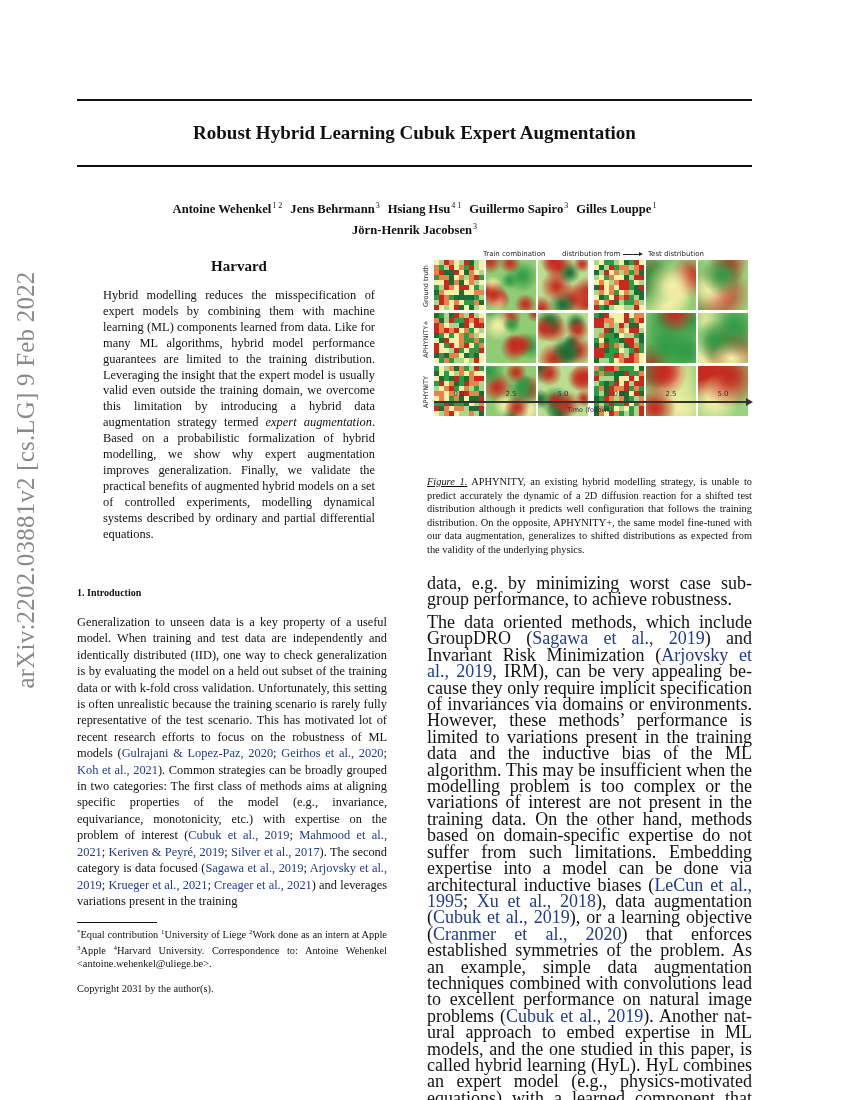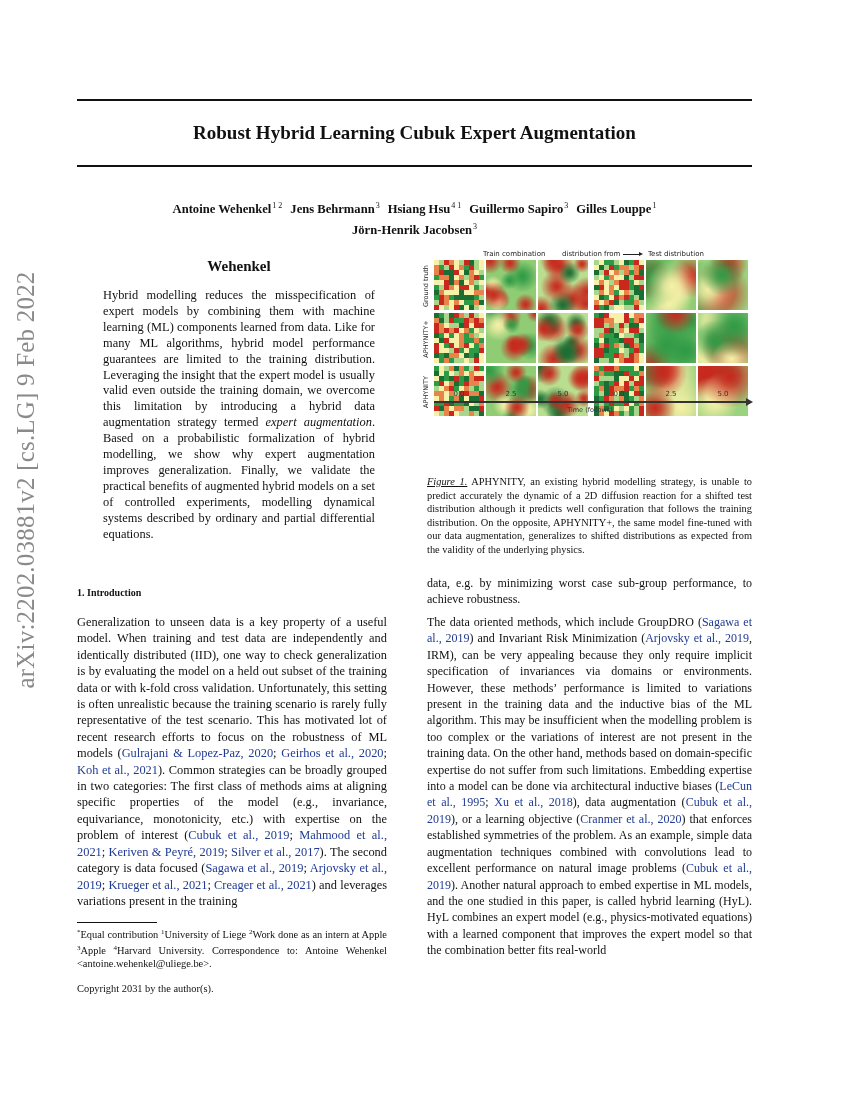--- a/index.html
+++ b/index.html
@@ -17,21 +17,21 @@
   .arxiv { position: absolute; left: 6px; top: 290px; width: 40px; height: 380px; }
   .arxiv span { position: absolute; left: 50%; top: 50%; white-space: nowrap;
                 transform: translate(-50%,-50%) rotate(-90deg); font-size: 25px; color: #8a8a8a;
                 letter-spacing: 0.2px; }
   .abstract-title { position: absolute; top: 258px; left: 103px; width: 272px; text-align: center;
                     font-weight: bold; font-size: 15px; }
   .abstract { position: absolute; top: 288px; left: 103px; width: 272px; font-size: 12.4px;
               line-height: 15.9px; text-align: justify; hyphens: manual; }
   .col-left { position: absolute; left: 77px; width: 310px; font-size: 12.4px; line-height: 16.4px;
               text-align: justify; }
-  .col-right { position: absolute; left: 427px; width: 325px; font-size: 12px; line-height: 16.4px;
+  .col-right { position: absolute; left: 427px; width: 325px; font-size: 18px; line-height: 16.4px;
                text-align: justify; }
   .sec-title { position: absolute; top: 587px; left: 77px; font-weight: bold; font-size: 10px; }
   .cite { color: #1f3a93; }
   .footnote-rule { position: absolute; top: 922px; left: 77px; width: 80px; height: 1px; background: #111; }
   .footnote { position: absolute; top: 926px; left: 77px; width: 310px; font-size: 10.4px; line-height: 13.5px;
               text-align: justify; }
   .footnote sup { font-size: 7px; vertical-align: 4px; }
   .copyright { position: absolute; top: 983px; left: 77px; font-size: 10.4px; }
   .caption { position: absolute; top: 475px; left: 427px; width: 325px; font-size: 10.4px; line-height: 13.6px;
              text-align: justify; }
@@ -59,21 +59,21 @@
 <div class="rule top"></div>
 <div class="title">Robust Hybrid Learning Cubuk Expert Augmentation</div>
 <div class="rule mid"></div>
 
 <div class="authors" id="authors"><span class="author">Antoine Wehenkel<sup>1 2</sup></span><span class="author">Jens Behrmann<sup>3</sup></span><span class="author">Hsiang Hsu<sup>4 1</sup></span><span class="author">Guillermo Sapiro<sup>3</sup></span><span class="author">Gilles Louppe<sup>1</sup></span><br><span class="author">Jörn-Henrik Jacobsen<sup>3</sup></span></div>
 
 <div class="arxiv">
   <span>arXiv:2202.03881v2  [cs.LG]  9 Feb 2022</span>
 </div>
 
-<div class="abstract-title">Wehenkel</div>
+<div class="abstract-title">Harvard</div>
 <div class="abstract"><span>Hybrid modelling reduces the misspecification of expert models by combining them with ma­chine learning (ML) components learned from data. Like for many ML algorithms, hybrid model performance guarantees are limited to the training distribution. Leveraging the insight that the expert model is usually valid even outside the training do­main, we overcome this limitation by introducing a hybrid data augmentation strategy termed </span><i>expert augmentation</i><span>. Based on a probabilistic formal­ization of hybrid modelling, we show why expert augmentation improves generalization. Finally, we validate the practical benefits of augmented hybrid models on a set of controlled experiments, modelling dynamical systems described by ordi­nary and partial differential equations.</span></div>
 
 <div class="figure" id="figure">
   <div class="fig-head" style="left:63px">Train combination</div>
   <div class="fig-head" style="left:142px"><span>distribution from</span><span class="shift-arrow"></span></div>
   <div class="fig-head" style="left:228px">Test distribution</div>
   <div class="row-label" style="top:12px">
       <span>Ground truth</span>
     </div>
   <div class="row-label" style="top:65px">

